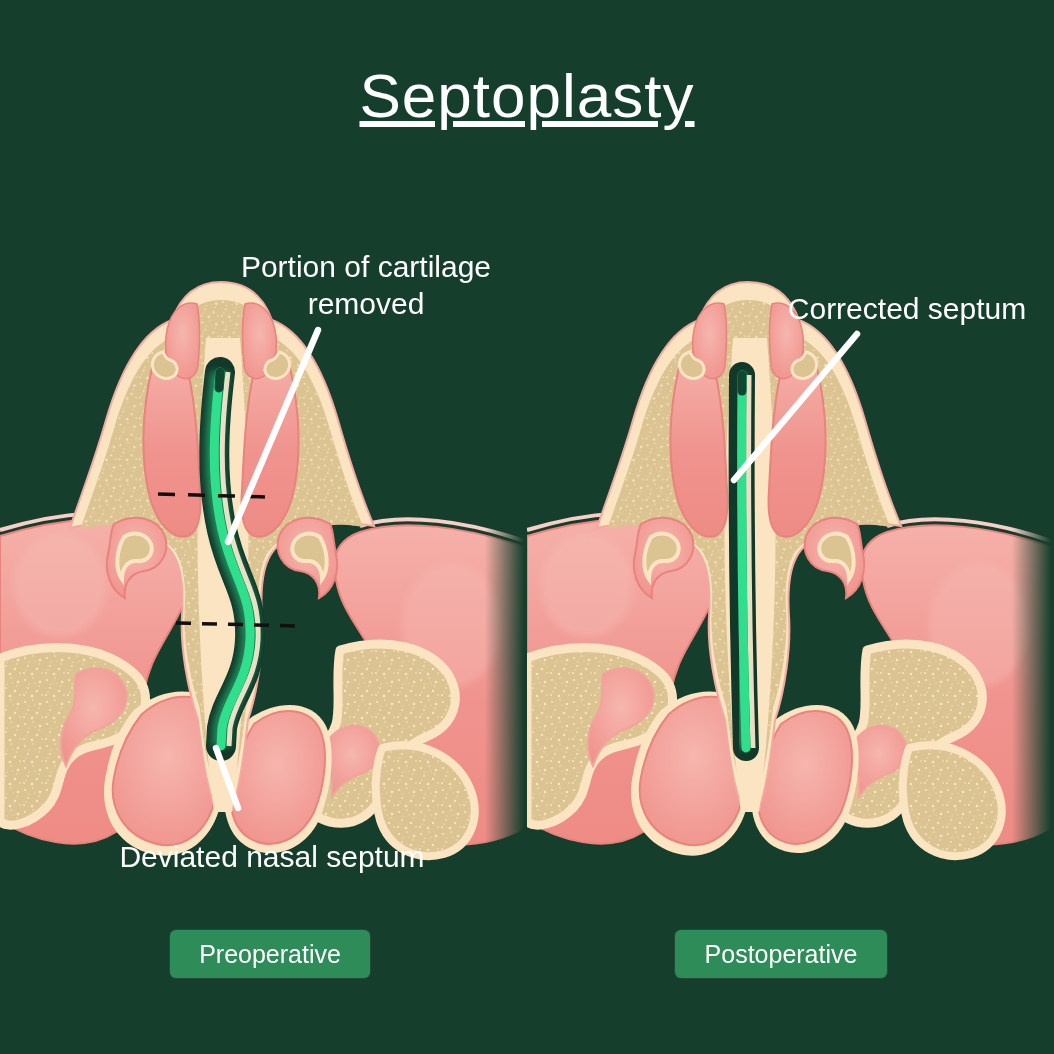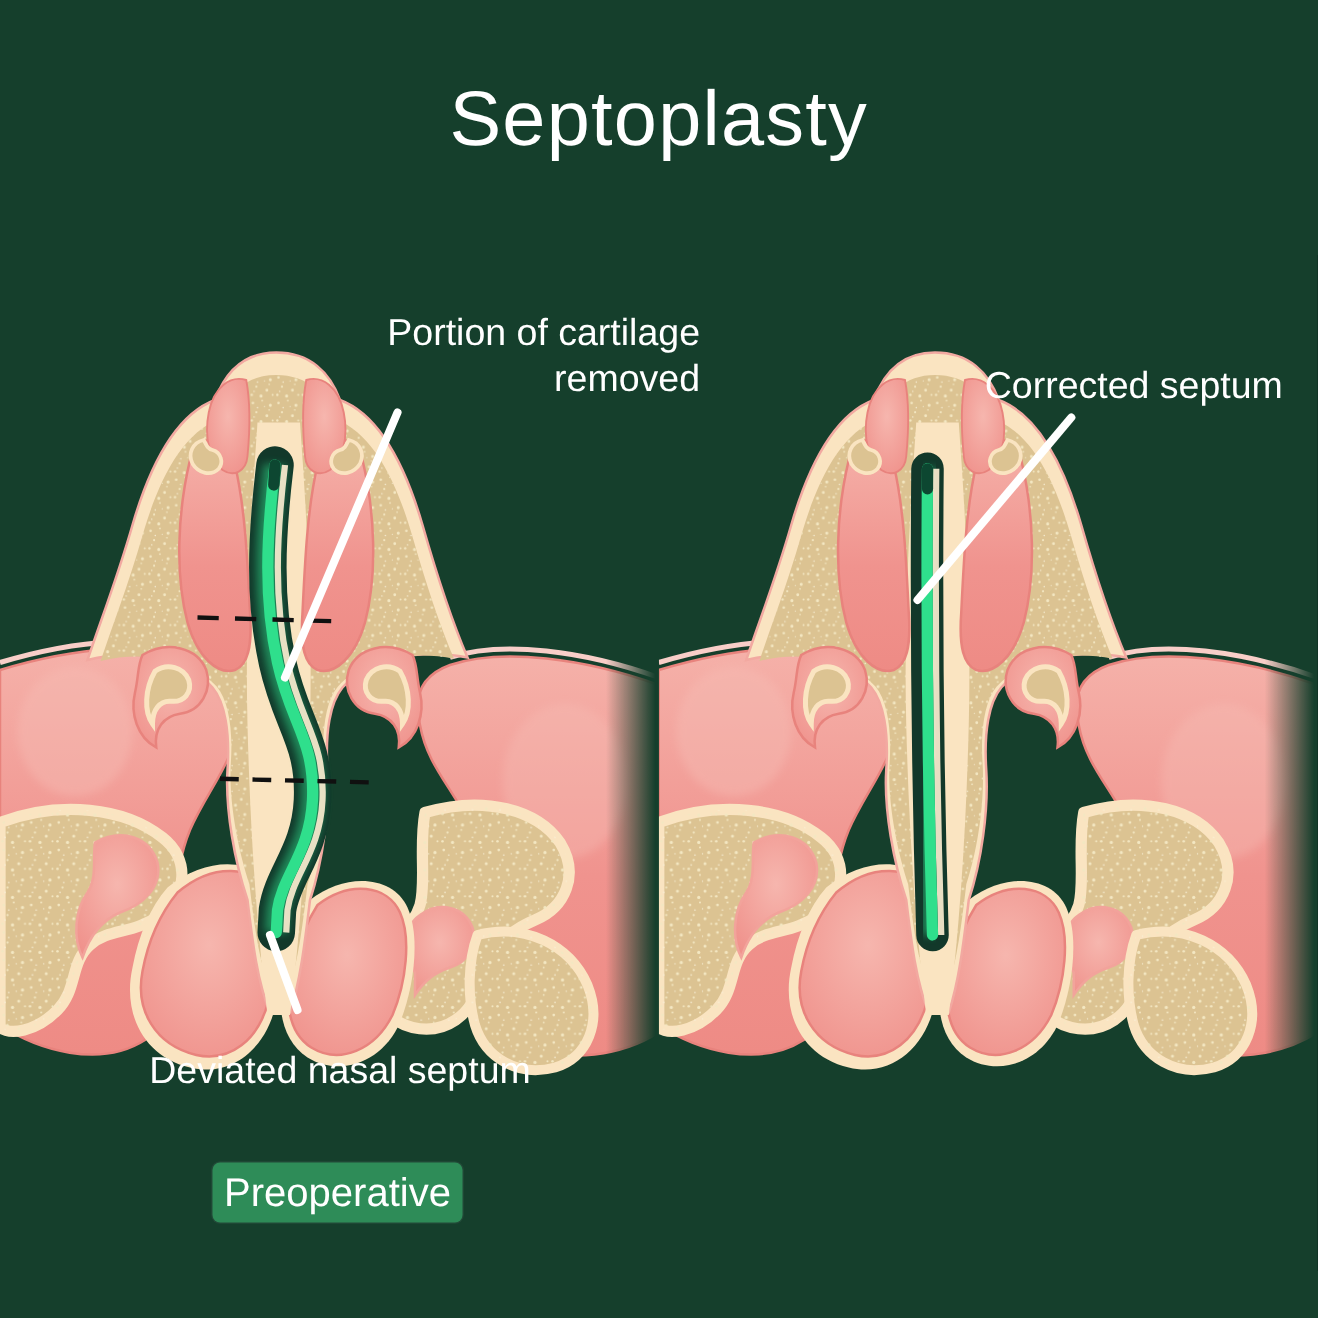--- a/index.html
+++ b/index.html
@@ -5,36 +5,36 @@
   html,body{margin:0;padding:0;background:#0e2e20;}
   .stage{
     position:relative;width:1054px;height:1054px;overflow:hidden;
     background:var(--bg,#153f2c);
     font-family:"Liberation Sans",sans-serif;
     -webkit-font-smoothing:antialiased;
   }
   .title{
     position:absolute;left:0;right:0;top:60px;margin:0;
     text-align:center;color:var(--label-white,#fff);
-    font-size:62px;font-weight:400;letter-spacing:1px;
+    font-size:62px;font-weight:400;letter-spacing:1px;text-decoration:underline;
   }
   .panel{position:absolute;top:280px;width:527px;height:600px;}
   .panel-pre{left:0;}
   .panel-post{left:527px;}
   .callout{
     position:absolute;color:var(--label-white,#fff);
     font-size:30px;line-height:1.24;text-align:center;font-weight:400;
   }
-  .callout-portion{left:220px;top:248px;width:340px;text-align:right;}
+  .callout-portion{left:196px;top:248px;width:340px;}
   .callout-deviated{left:92px;top:808px;width:360px;margin-top:30px;}
   .callout-corrected{left:758px;top:290px;width:298px;}
   .badge{
     position:absolute;top:930px;height:48px;line-height:48px;
     background:var(--badge-green,#2e8c58);color:var(--label-white,#fff);
-    font-size:32px;text-align:center;border-radius:6px;
+    font-size:25px;text-align:center;border-radius:6px;
     box-shadow:0 0 0 1px rgba(255,255,255,0.06);
   }
   .badge-pre{left:170px;width:200px;}
   .badge-post{left:675px;width:212px;}
   svg{display:block;}
 </style>
 </head>
 <body>
 
 <div class="stage">
@@ -161,14 +161,15 @@
       </g>
       <path d="M 330,54 L 207,200" fill="none" stroke="var(--label-white,#fff)" stroke-width="6.5" stroke-linecap="round"></path>
     </svg>
   </div>
 
   <div class="callout callout-portion">Portion of cartilage removed</div>
   <div class="callout callout-deviated">Deviated nasal septum</div>
   <div class="callout callout-corrected">Corrected septum</div>
 
   <div class="badge badge-pre">Preoperative</div>
+  <div class="badge badge-post">Postoperative</div>
 
 </div>
 
 </body></html>

